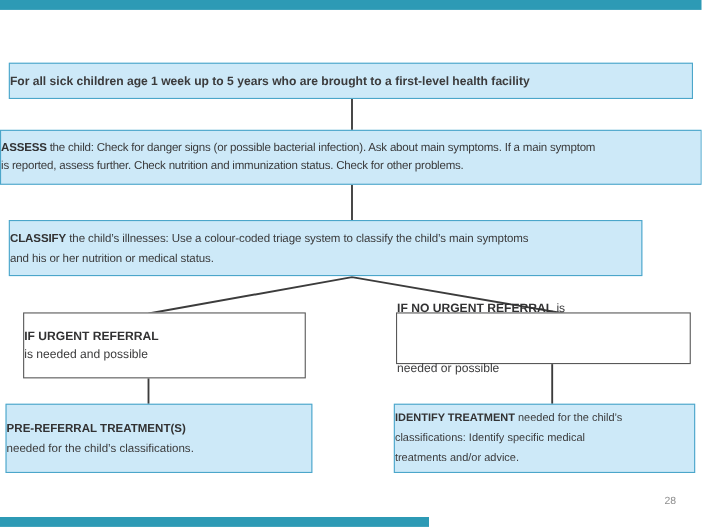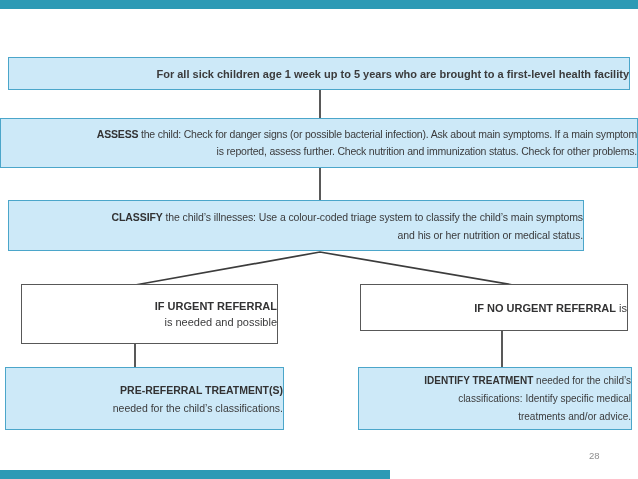--- a/index.html
+++ b/index.html
@@ -7,34 +7,34 @@
     position:relative;width:638px;height:479px;background:#ffffff;overflow:hidden;
     font-family:"Liberation Sans",sans-serif;color:#3b3b3c;
   }
   .bar{position:absolute;left:0;background:#2d9ab5;}
   .top-bar{top:0;width:638px;height:9px;}
   .bottom-bar{top:470px;width:390px;height:9px;}
   .connectors{position:absolute;left:0;top:0;width:638px;height:479px;}
   .connectors line,.connectors polyline{stroke:#3c3c3c;stroke-width:1.7;fill:none;}
   .box{
     position:absolute;box-sizing:border-box;display:flex;flex-direction:column;
-    justify-content:center;align-items:flex-end;text-align:center;
+    justify-content:center;align-items:flex-start;text-align:center;
   }
   .blue{background:#cde9f8;border:1.5px solid #4ba6ca;}
   .white{background:#ffffff;border:1.4px solid #585858;}
   .line{white-space:nowrap;}
   .box b{font-weight:bold;color:#323233;}
   .title-box{left:8px;top:57px;width:622px;height:33px;font-size:11px;font-weight:bold;}
   .assess-box{left:0;top:118px;width:638px;height:50px;font-size:10.5px;line-height:17.5px;letter-spacing:-0.2px;}
   .classify-box{left:8px;top:200px;width:576px;height:51px;font-size:10.5px;line-height:18px;letter-spacing:-0.1px;}
   .urgent-box{left:21px;top:284px;width:257px;height:60px;font-size:11px;line-height:16px;}
   .nourgent-box{left:360px;top:284px;width:268px;height:47px;font-size:11px;line-height:16px;gap:38px;}
   .idurgent-box{left:5px;top:367px;width:279px;height:63px;font-size:10.5px;line-height:18px;}
   .idtreat-box{left:358px;top:367px;width:274px;height:63px;font-size:10px;line-height:18px;}
-  .page-number{position:absolute;left:589px;top:450px;font-size:9.5px;color:#8e8e8e;}
+  .page-number{position:absolute;left:604px;top:450px;font-size:9.5px;color:#8e8e8e;}
 </style>
 </head>
 <body>
 
 <div class="slide">
 
   <div class="bar top-bar"></div>
 
   <svg class="connectors" viewBox="0 0 638 479" xmlns="http://www.w3.org/2000/svg">
     <line x1="320" y1="90" x2="320" y2="119"></line>
@@ -58,20 +58,21 @@
     <div class="line">and his or her nutrition or medical status.</div>
   </div>
 
   <div class="box white urgent-box">
     <div class="line"><b>IF URGENT REFERRAL</b></div>
     <div class="line">is needed and possible</div>
   </div>
 
   <div class="box white nourgent-box">
     <div class="line"><b>IF NO URGENT REFERRAL</b><span> is</span></div>
+    <div class="line">needed or possible</div>
   </div>
 
   <div class="box blue idurgent-box">
     <div class="line"><b>PRE-REFERRAL TREATMENT(S)</b></div>
     <div class="line">needed for the child’s classifications.</div>
   </div>
 
   <div class="box blue idtreat-box">
     <div class="line"><b>IDENTIFY TREATMENT</b><span> needed for the child’s</span></div>
     <div class="line">classifications: Identify specific medical</div>

